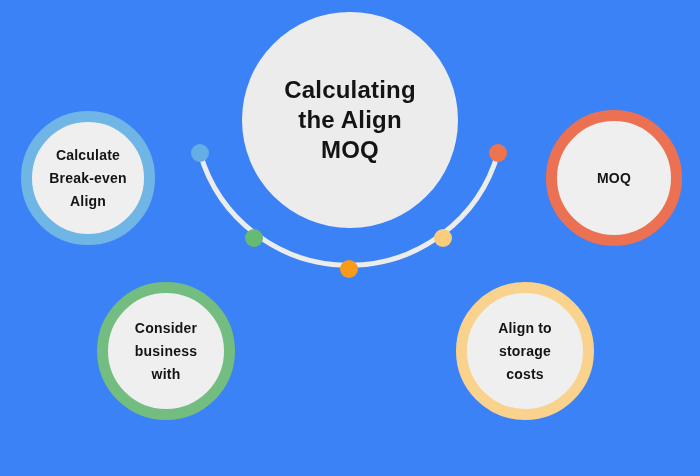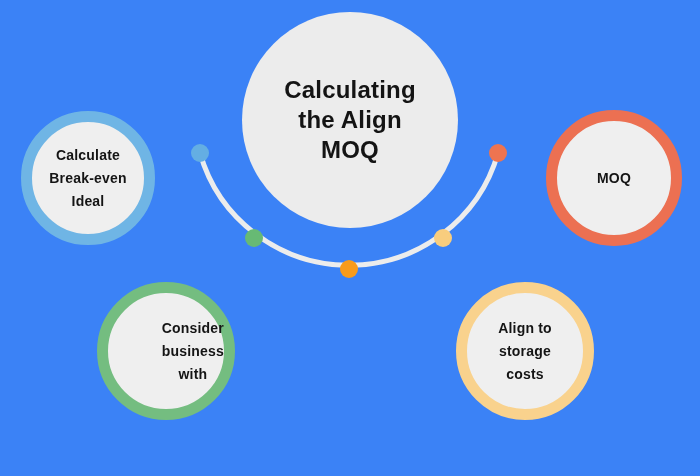--- a/index.html
+++ b/index.html
@@ -85,25 +85,25 @@
       <div>Calculating</div>
       <div>the Align</div>
       <div>MOQ</div>
     </div>
   </div>
 
   <div class="node node-blue" style="border-color: rgb(111, 181, 229);">
     <div class="node-text">
       <div>Calculate</div>
       <div>Break-even</div>
-      <div>Ideal</div>
+      <div>Align</div>
     </div>
   </div>
 
-  <div class="node node-green" style="border-color: rgb(116, 189, 128); justify-content: flex-end;">
+  <div class="node node-green" style="border-color: rgb(116, 189, 128);">
     <div class="node-text">
       <div>Consider</div>
       <div>business</div>
       <div>with</div>
     </div>
   </div>
 
 
   <div class="node node-yellow" style="border-color: rgb(249, 210, 141);">
     <div class="node-text">

